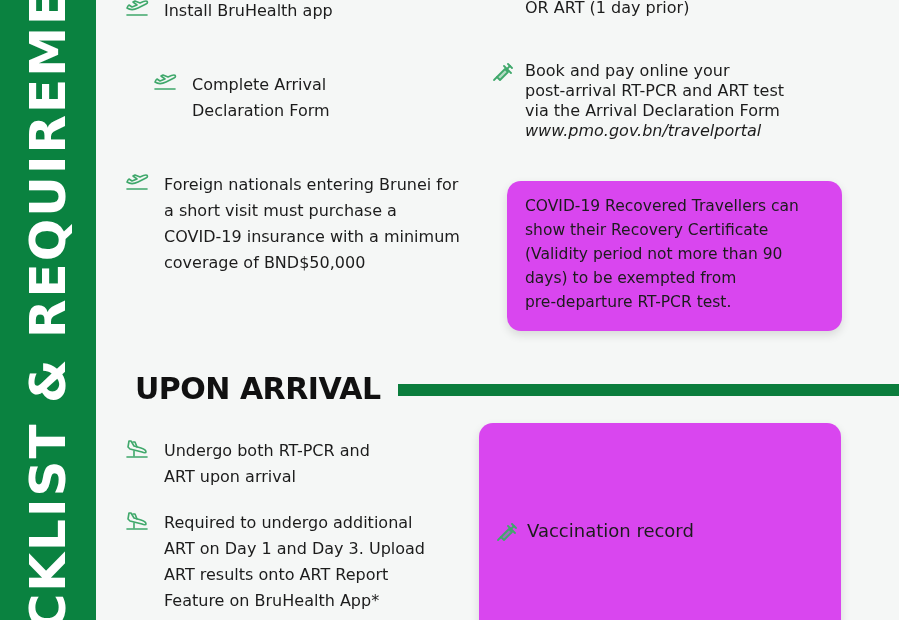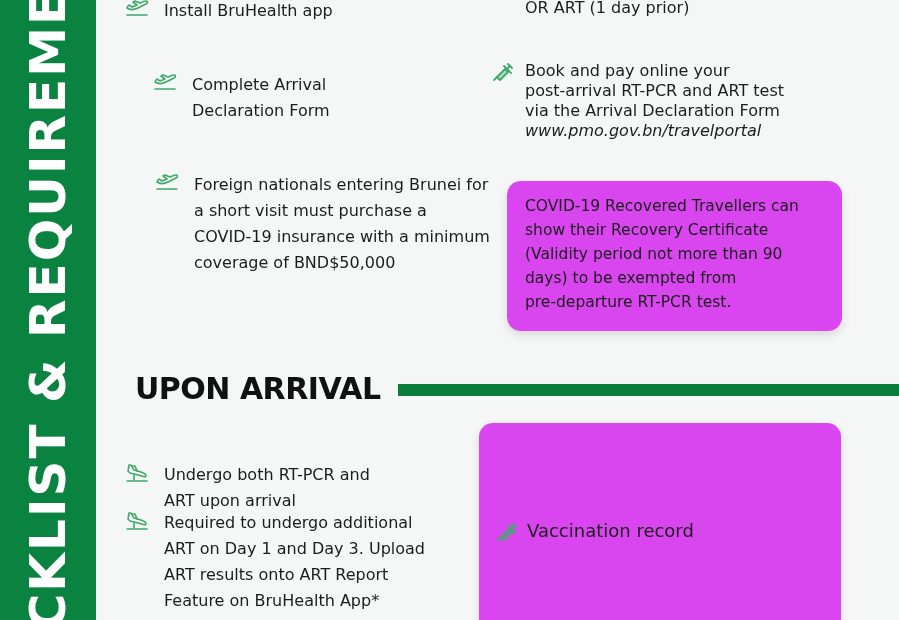--- a/index.html
+++ b/index.html
@@ -97,21 +97,21 @@
   <span class="icon">
     <svg width="26" height="24" viewBox="0 0 26 24" fill="none" stroke="#3fa86b" stroke-width="1.6" stroke-linecap="round" stroke-linejoin="round">
       <path d="M3 10 C6 12 10 12 14 10 L22 6 C24 5 24 3 22 3 C20 3 18 4 16 5 L11 3 L9 4 L13 7 L8 9 L5 7 L4 8 Z"></path>
       <line x1="3" y1="17" x2="23" y2="17"></line>
     </svg>
   </span>
   <span class="item-text">Complete Arrival
 Declaration Form</span>
 </div>
 
-<div class="item" style="left:164px; top:172px;margin-left:30px;">
+<div class="item" style="left:164px; top:172px;">
   <span class="icon">
     <svg width="26" height="24" viewBox="0 0 26 24" fill="none" stroke="#3fa86b" stroke-width="1.6" stroke-linecap="round" stroke-linejoin="round">
       <path d="M3 10 C6 12 10 12 14 10 L22 6 C24 5 24 3 22 3 C20 3 18 4 16 5 L11 3 L9 4 L13 7 L8 9 L5 7 L4 8 Z"></path>
       <line x1="3" y1="17" x2="23" y2="17"></line>
     </svg>
   </span>
   <span class="item-text">Foreign nationals entering Brunei for
 a short visit must purchase a
 COVID-19 insurance with a minimum
 coverage of BND$50,000</span>
@@ -141,21 +141,21 @@
   <div class="card-text">COVID-19 Recovered Travellers can
 show their Recovery Certificate
 (Validity period not more than 90
 days) to be exempted from
 pre-departure RT-PCR test.</div>
 </div>
 
 <div class="section-title">UPON ARRIVAL</div>
 <div class="section-bar"></div>
 
-<div class="item" style="left:164px; top:438px;margin-top:24px;">
+<div class="item" style="left:164px; top:438px;">
   <span class="icon">
     <svg width="26" height="24" viewBox="0 0 26 24" fill="none" stroke="#3fa86b" stroke-width="1.6" stroke-linecap="round" stroke-linejoin="round">
       <path d="M5 3 L7 3 L10 8 L17 10 C20 11 22 12 22 14 C22 15 20 15 18 14 L6 11 L4 9 Z"></path>
       <path d="M9 4 L11 4 L13 9"></path>
       <line x1="3" y1="19" x2="23" y2="19"></line>
       <line x1="10" y1="13" x2="10" y2="18"></line>
     </svg>
   </span>
   <span class="item-text">Undergo both RT-PCR and
 ART upon arrival</span>

